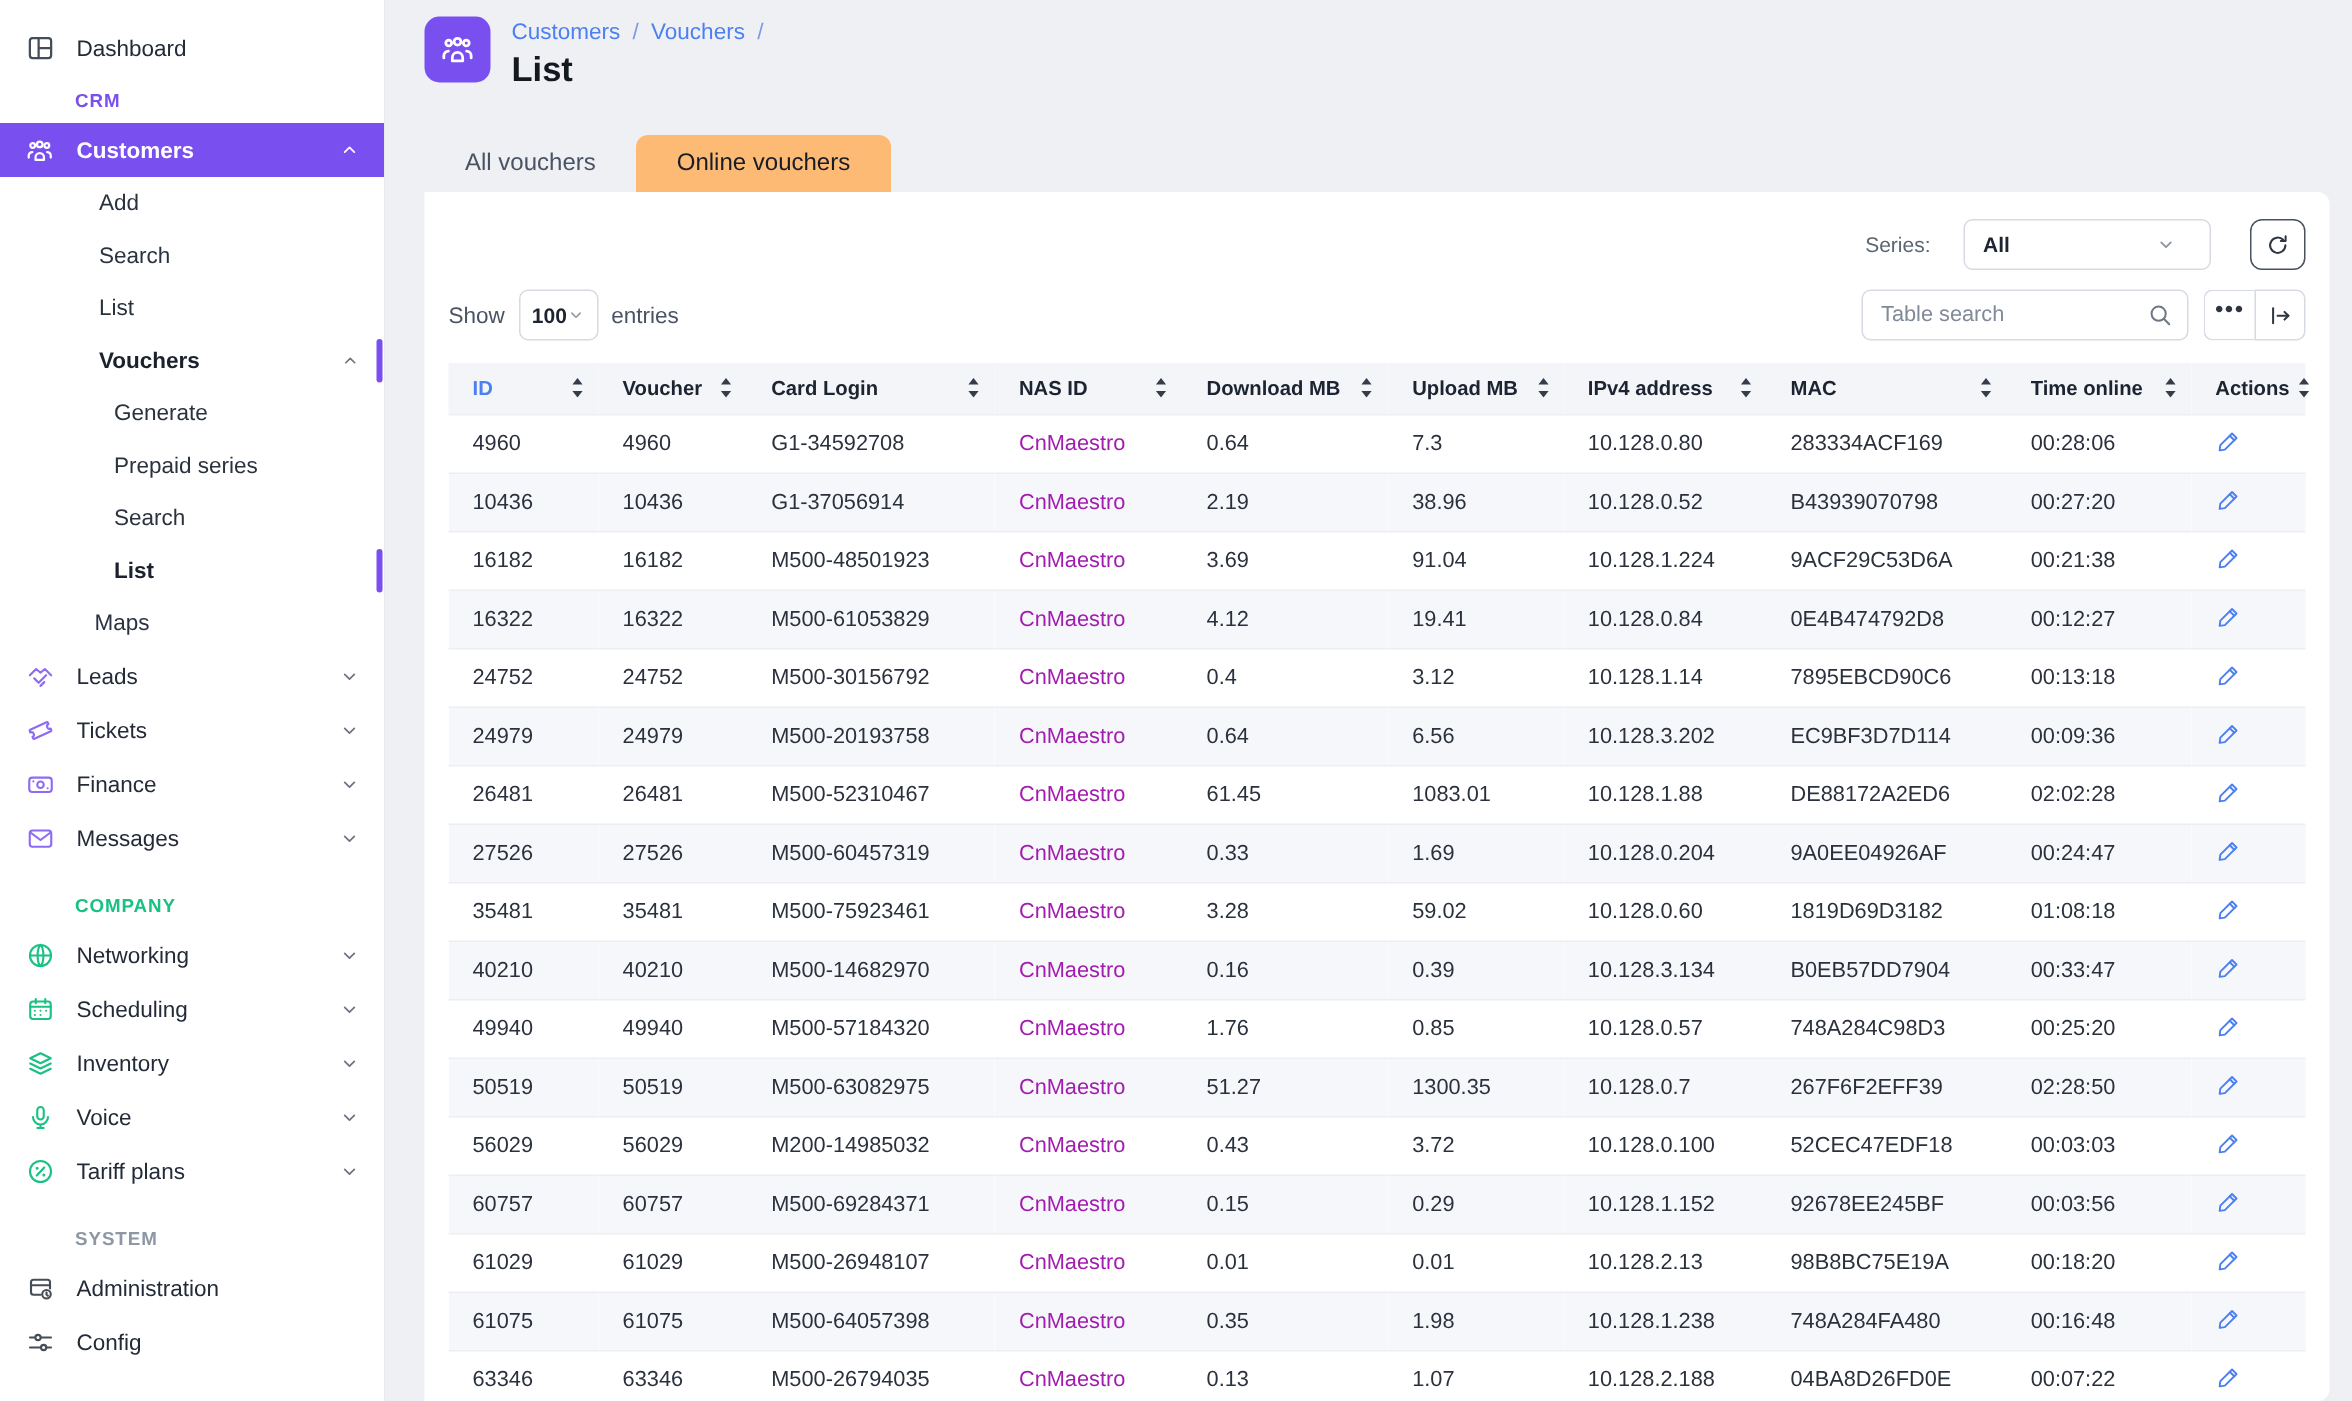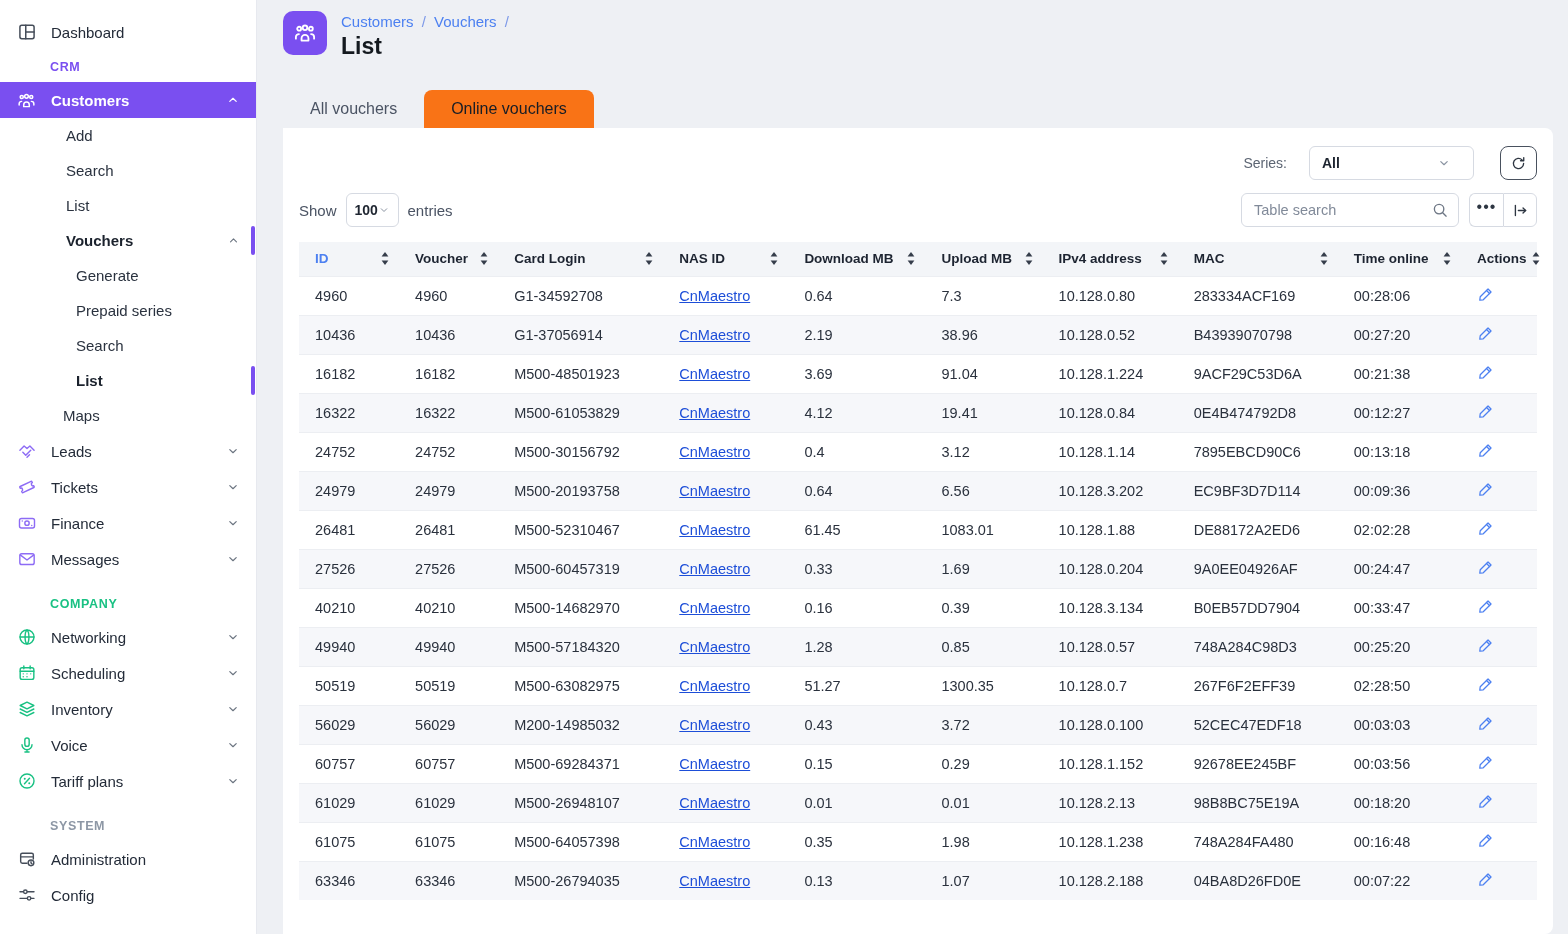--- a/index.html
+++ b/index.html
@@ -30,21 +30,21 @@
   
   .main { flex:1; padding-left:26px; display:flex; flex-direction:column; }
   .page-head { display:flex; align-items:flex-start; gap:14px; padding-top:11px; }
   .head-icon { width:44px; height:44px; border-radius:10px; background:#7a4ff0; color:#fff; display:flex; align-items:center; justify-content:center; flex:none; }
   .crumbs { font-size:15px; color:#4c80f1; padding-top:2px; }
   .crumbs .sep { color:#7d99e8; margin:0 4px; }
   .page-title { font-size:23px; font-weight:700; color:#14191f; margin-top:3px; }
 
   .tabs { display:flex; margin-top:30px; }
   .tab { height:38px; line-height:38px; padding:0 27px; font-size:16px; color:#4a5363; cursor:pointer; }
-  .tab.active { background:#f97316; border-radius:8px 8px 0 0; color:#171d26; }
+  .tab.active { background:#fdba74; border-radius:8px 8px 0 0; color:#171d26; }
 
   .card { background:#ffffff; border-radius:0 8px 8px 0; margin-right:15px; flex:1; padding:18px 16px 0 16px; overflow:hidden; }
   .row-right { display:flex; justify-content:flex-end; align-items:center; gap:20px; }
   .series-label { font-size:14px; color:#5c6573; margin-right:2px; }
   .select-box { height:34px; border:1px solid #d6dae2; border-radius:6px; background:#fff; display:flex; align-items:center; font-size:14px; color:#1e2530; }
   .series-select { width:165px; padding:0 12px; font-weight:600;align-items:center; }
   .select-box .chev { margin-left:auto; padding-right:10px; color:#8a93a1; display:flex; }
   .btn { border:1px solid #d6dae2; background:#fff; border-radius:8px; display:flex; align-items:center; justify-content:center; cursor:pointer; color:#2e3642; }
   .refresh-btn { width:37px; height:34px; border-color:#49515e; margin-left:6px; }
   .row-tools { display:flex; justify-content:space-between; align-items:center; margin-top:13px; }
@@ -63,21 +63,21 @@
   .ellipsis-glyph { font-size:16px; letter-spacing:1px; color:#2e3642; line-height:1; padding-bottom:6px; }
 
   
   table { width:100%; border-collapse:collapse; table-layout:fixed; margin-top:15px; }
   thead th { background:#f3f5f8; height:34px; font-size:13.5px; font-weight:700; color:#1d2431; text-align:left; padding:0 10px 0 16px; }
   thead th .th-inner { display:flex; align-items:center; justify-content:space-between; }
   thead th.sorted .th-label { color:#4c80f1; }
   .sort-ic { color:#353d4a; flex:none; margin-left:6px; }
   tbody td { height:39px; font-size:14.5px; color:#2a313d; padding:0 10px 0 16px; border-top:1px solid #eceef2; overflow:hidden; white-space:nowrap; }
   tbody tr:nth-child(even) { background:#f6f7fa; }
-  tbody a.cell-link { color:#1d4ed8; text-decoration:underline; cursor:pointer; }
+  tbody a.cell-link { color:#a21caf; cursor:pointer; }
   .pencil { color:#4c80f1; cursor:pointer; display:inline-flex; }
 </style>
 </head>
 <body>
 
 <svg width="0" height="0" style="position:absolute" aria-hidden="true">
   <defs>
     <symbol id="i-grid" viewBox="0 0 24 24">
         <g fill="none" stroke="currentColor" stroke-width="1.8" stroke-linecap="round" stroke-linejoin="round">
           <rect x="3.5" y="4" width="17" height="16" rx="2.2"></rect>
@@ -705,20 +705,36 @@
             <td>10.128.0.204</td>
             <td>9A0EE04926AF</td>
             <td>00:24:47</td>
             <td><span class="pencil">
                 <svg width="18" height="18">
                   <use href="#i-pencil"></use>
                 </svg>
               </span></td>
           </tr>
 
+          <tr>
+            <td>35481</td>
+            <td>35481</td>
+            <td>M500-75923461</td>
+            <td><a class="cell-link">CnMaestro</a></td>
+            <td>3.28</td>
+            <td>59.02</td>
+            <td>10.128.0.60</td>
+            <td>1819D69D3182</td>
+            <td>01:08:18</td>
+            <td><span class="pencil">
+                <svg width="18" height="18">
+                  <use href="#i-pencil"></use>
+                </svg>
+              </span></td>
+          </tr>
 
           <tr>
             <td>40210</td>
             <td>40210</td>
             <td>M500-14682970</td>
             <td><a class="cell-link">CnMaestro</a></td>
             <td>0.16</td>
             <td>0.39</td>
             <td>10.128.3.134</td>
             <td>B0EB57DD7904</td>
@@ -728,21 +744,21 @@
                   <use href="#i-pencil"></use>
                 </svg>
               </span></td>
           </tr>
 
           <tr>
             <td>49940</td>
             <td>49940</td>
             <td>M500-57184320</td>
             <td><a class="cell-link">CnMaestro</a></td>
-            <td>1.28</td>
+            <td>1.76</td>
             <td>0.85</td>
             <td>10.128.0.57</td>
             <td>748A284C98D3</td>
             <td>00:25:20</td>
             <td><span class="pencil">
                 <svg width="18" height="18">
                   <use href="#i-pencil"></use>
                 </svg>
               </span></td>
           </tr>

